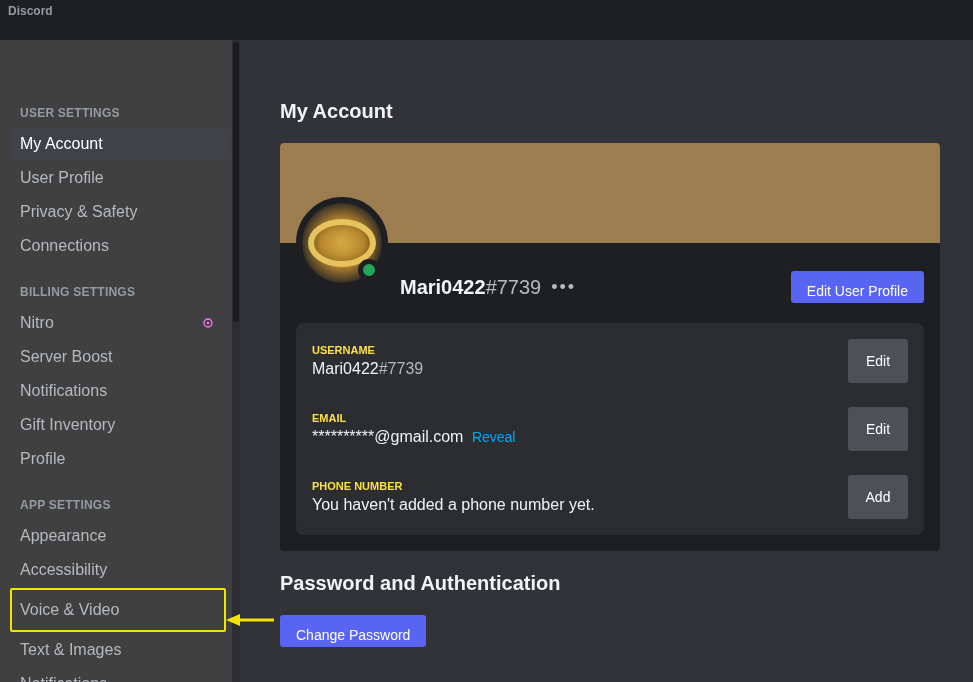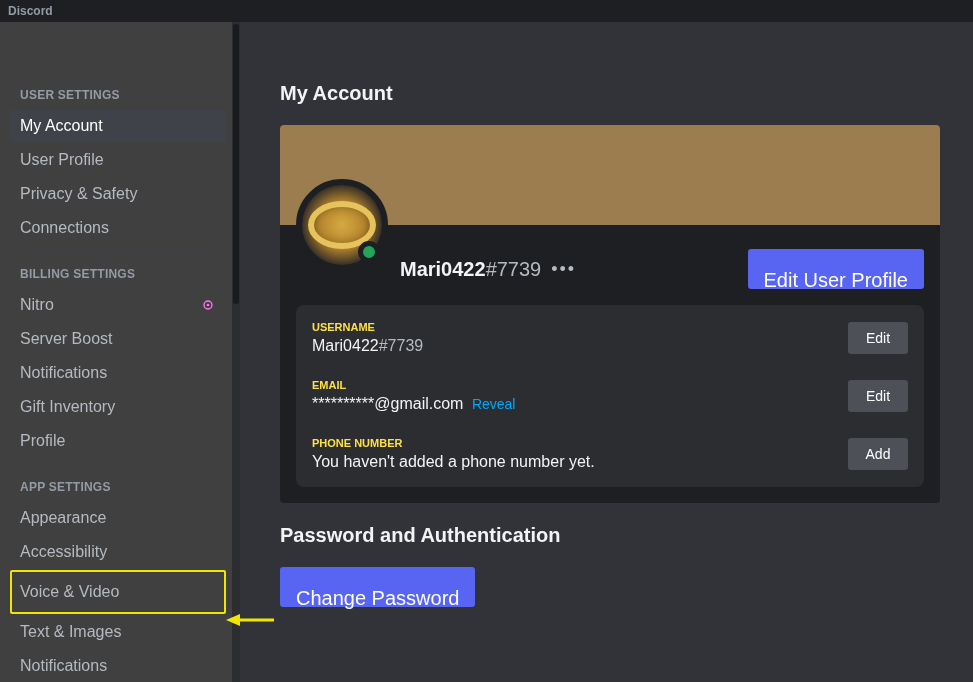--- a/index.html
+++ b/index.html
@@ -6,21 +6,21 @@
   body {
     width: 973px;
     height: 682px;
     background: #1e1f22;
     font-family: "gg sans", "Helvetica Neue", Helvetica, Arial, sans-serif;
     color: #dbdee1;
     overflow: hidden;
     position: relative;
   }
   .titlebar {
-    height: 22px;
+    height: 40px;
     background: #1e1f22;
     padding: 4px 8px;
     font-size: 12px;
     font-weight: 600;
     color: #949ba4;
   }
   .app {
     display: flex;
     height: calc(100% - 22px);
   }
@@ -185,23 +185,23 @@
   .more-dots {
     color: #b5bac1;
     font-size: 18px;
     letter-spacing: 2px;
     cursor: pointer;
   }
   .btn-primary {
     background: #5865f2;
     color: #ffffff;
     border: none;
-    padding: 20px 16px;
+    padding: 12px 16px;
     border-radius: 3px;
-    font-size: 20px;
+    font-size: 14px;
     font-weight: 500;
     cursor: pointer;
     height: 32px;
   }
   .field-list {
     margin: 8px 16px 16px 16px;
     background: #2b2d31;
     border-radius: 8px;
     padding: 16px;
   }
@@ -231,21 +231,21 @@
   }
   .btn-secondary {
     background: #4e5058;
     color: #ffffff;
     border: none;
     padding: 6px 16px;
     border-radius: 3px;
     font-size: 14px;
     font-weight: 500;
     cursor: pointer;
-    height: 32px;
+    height: 44px;
     min-width: 60px;
   }
   .section-title {
     font-size: 20px;
     font-weight: 600;
     color: #f2f3f5;
     margin-top: 21px;
     margin-bottom: 20px;
   }
   .arrow-annotation {

